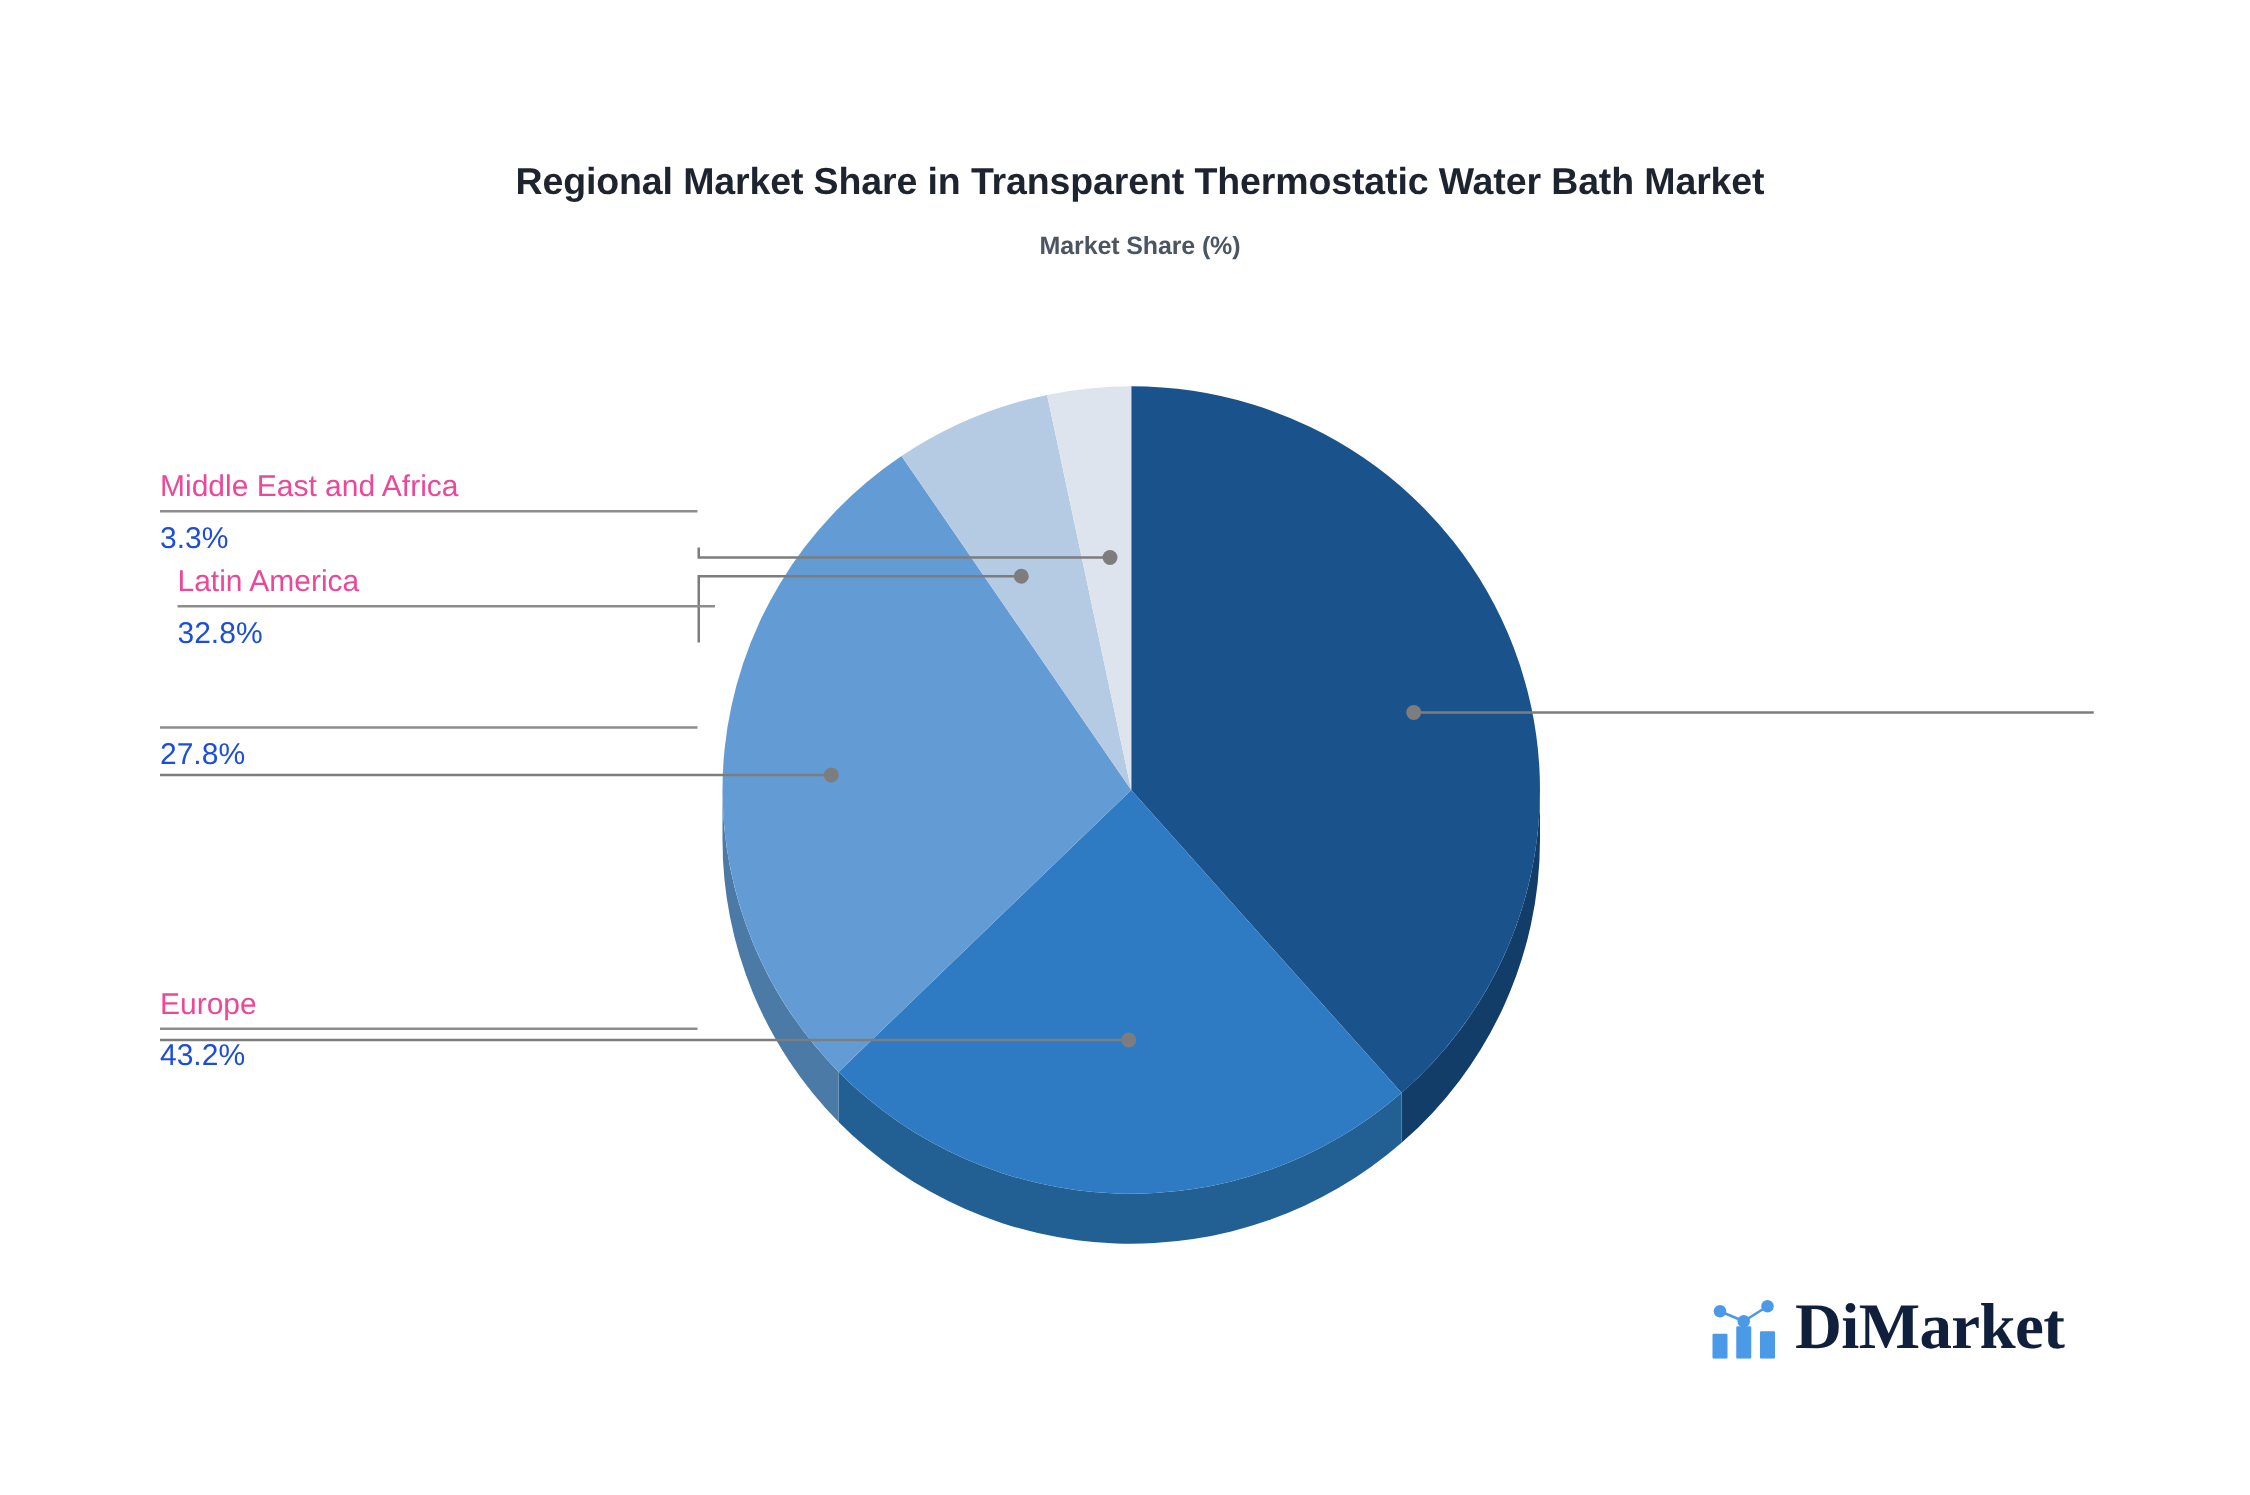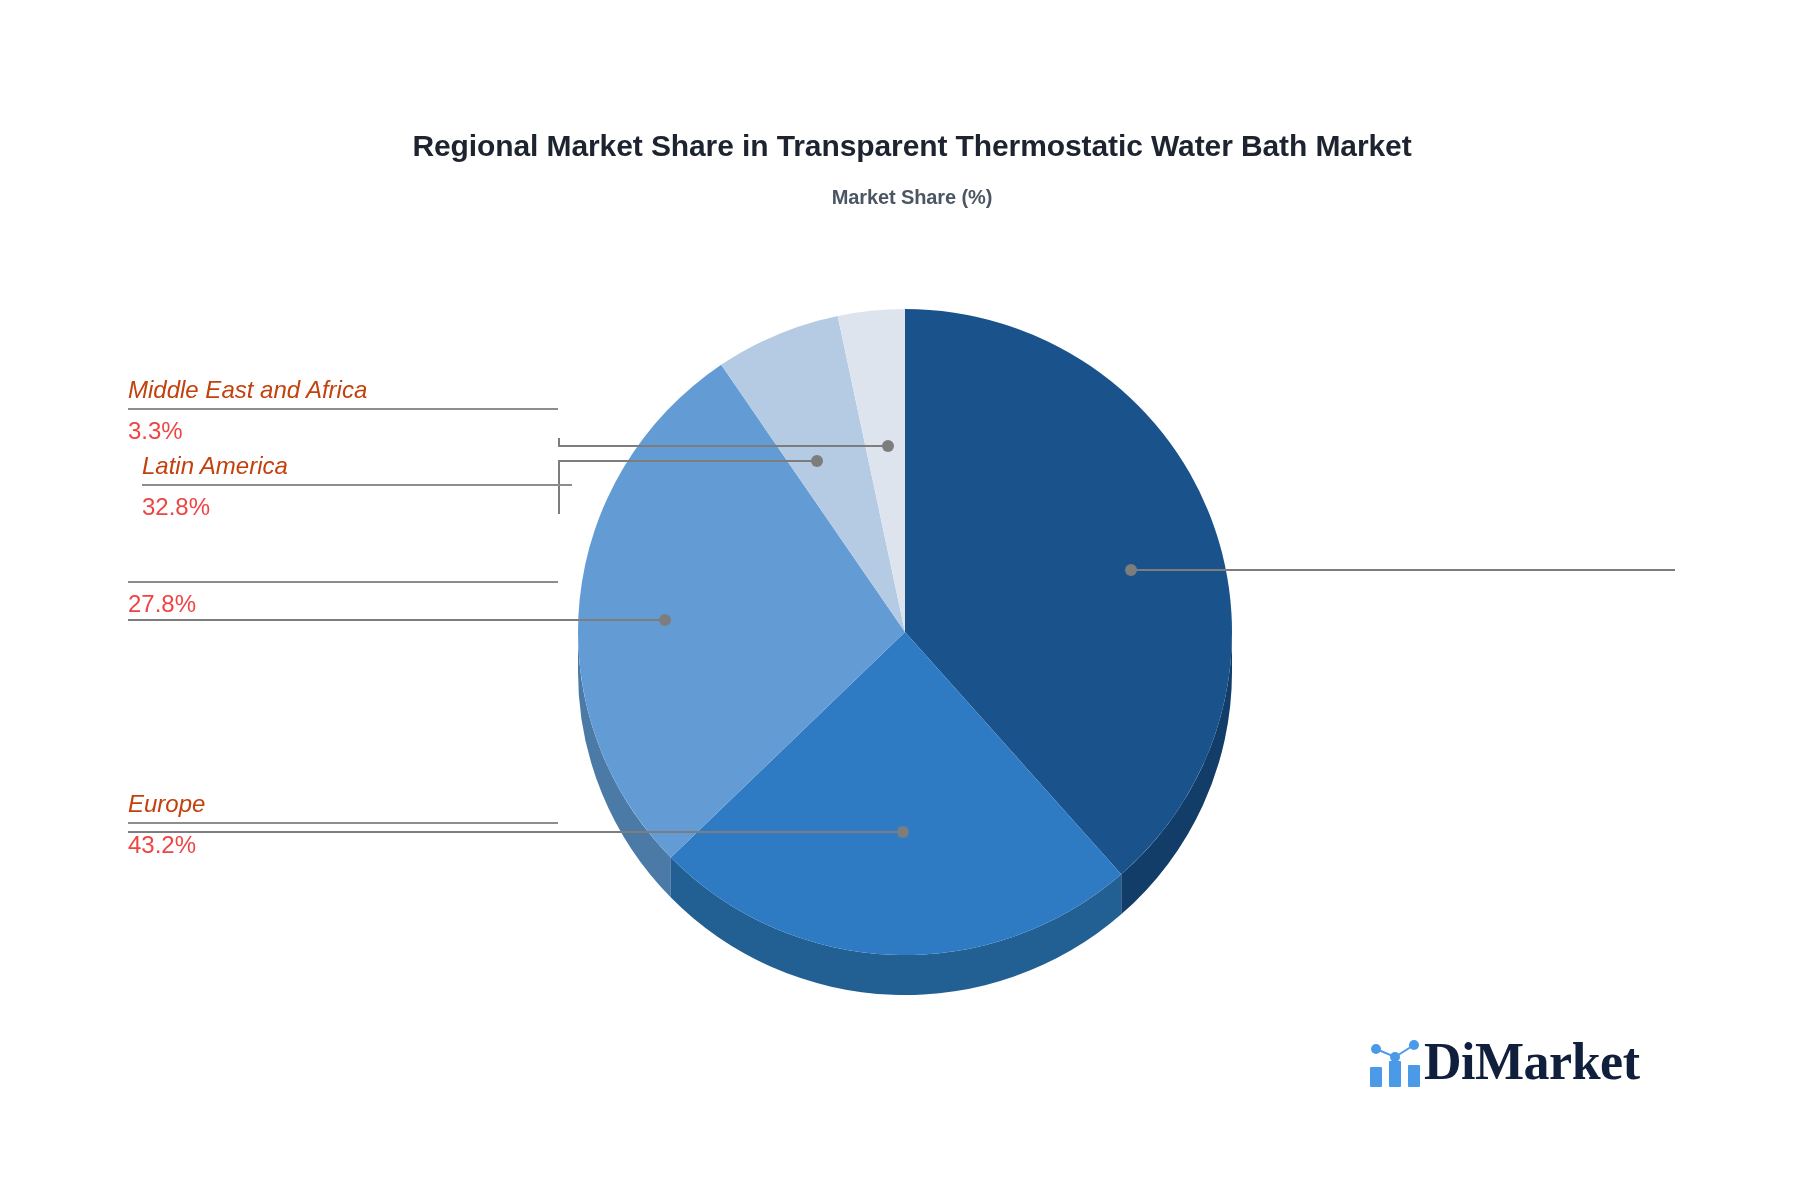--- a/index.html
+++ b/index.html
@@ -53,53 +53,53 @@
     height: 1196px;
   }
 
   
   .callout {
     position: absolute;
     width: 430px;
   }
   .callout .cl-name {
     font-size: 24px;
-    color: #c2410c;
+    color: #ec4899;
     line-height: 30px;
     white-space: nowrap;
-    font-style: italic;
   }
   .callout .cl-rule {
     height: 0;
     border-top: 2px solid #8d8d8d;
     margin-top: 3px;
   }
   .callout .cl-value {
     font-size: 24px;
-    color: #ef4444;
+    color: #1d4ed8;
     line-height: 32px;
     margin-top: 5px;
   }
   .callout.left  { text-align: left; }
   .callout.right { text-align: right; }
 
   
   #callout-mea    { left: 128px; top: 375px; width: 430px; }
   #callout-latam  { left: 128px; top: 451px; width: 430px; margin-left: 14px; }
   #callout-apac   { left: 128px; top: 578px; width: 430px; }
   #callout-europe { left: 128px; top: 789px; width: 430px; }
   #callout-na     { left: 1240px; top: 528px; width: 435px; }
 
   
   #logo {
     position: absolute;
     left: 1368px;
     top: 1036px;
     display: flex;
     align-items: center;
+    gap: 12px;
     justify-content: flex-end;
   }
   #logo .logo-mark { display: block; }
   #logo .logo-word {
     font-family: "Liberation Serif", serif;
     font-size: 52px;
     font-weight: bold;
     color: #10203c;
     letter-spacing: -0.5px;
     line-height: 1;

